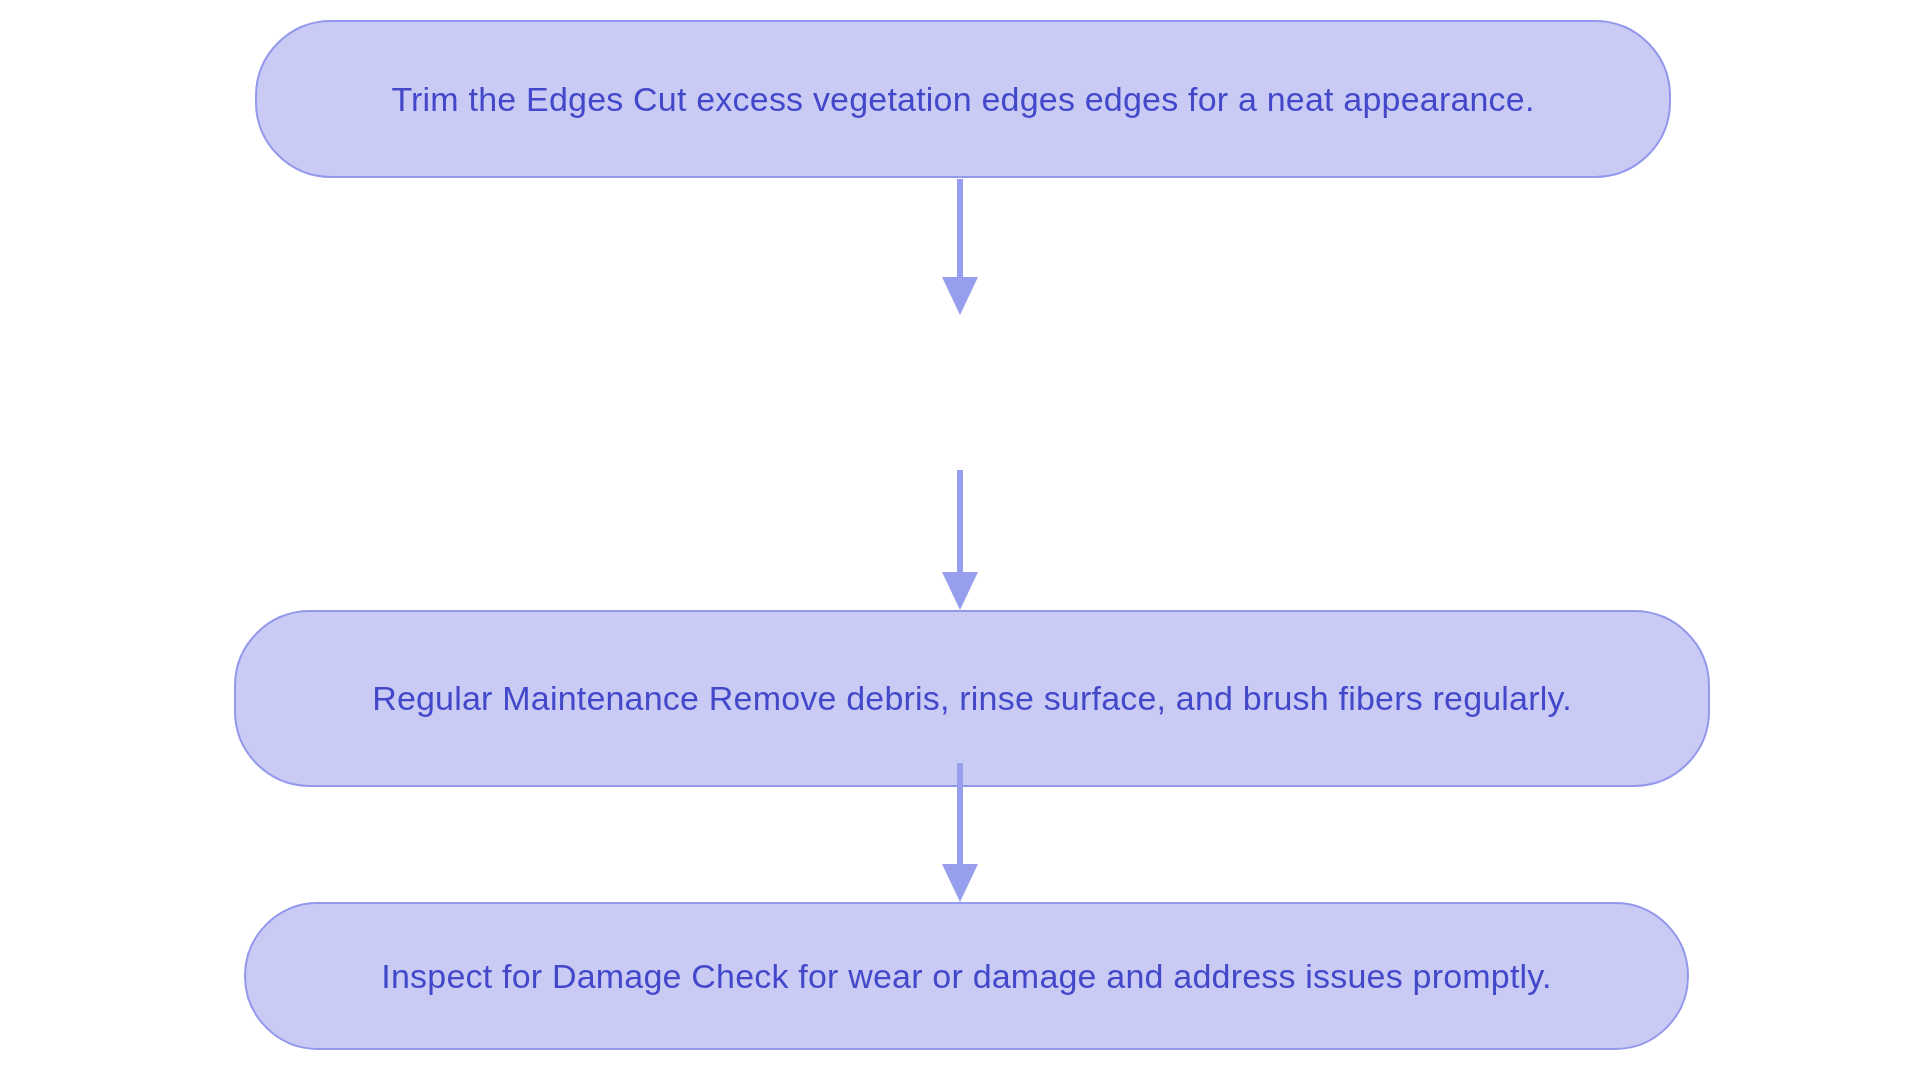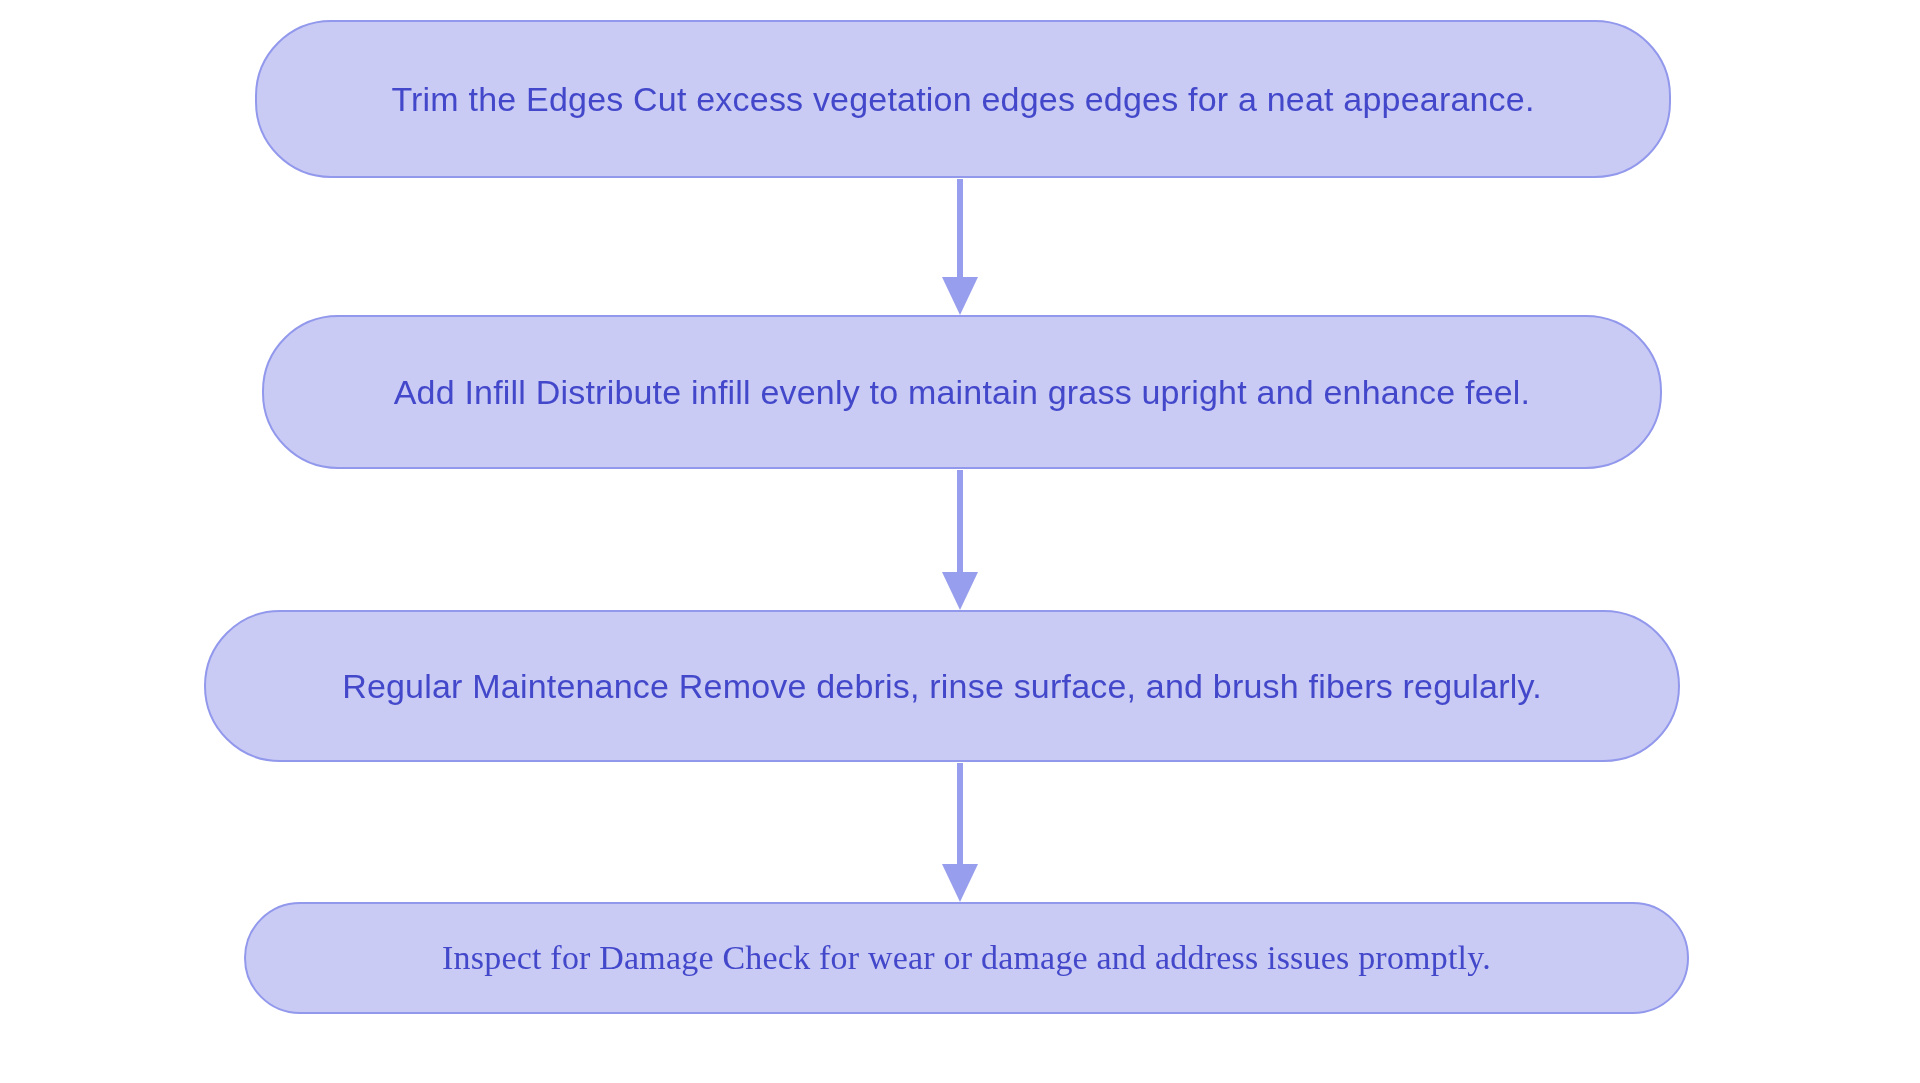--- a/index.html
+++ b/index.html
@@ -29,22 +29,22 @@
   }
   .node-label {
     color: var(--color-node_text, #4348cb);
     font-size: 34px;
     font-weight: 400;
     letter-spacing: 0.2px;
     line-height: 1.25;
   }
   .node-1 { left: 255px; top: 20px;  width: 1416px; height: 158px; }
   .node-2 { left: 262px; top: 315px; width: 1400px; height: 154px; }
-  .node-3 { left: 204px; top: 610px; width: 1476px; height: 152px; }
-  .node-4 { left: 244px; top: 902px; width: 1445px; height: 112px; font-family: Liberation Serif, serif; }
+  .node-3 { left: 234px; top: 610px; width: 1476px; height: 177px; }
+  .node-4 { left: 244px; top: 902px; width: 1445px; height: 148px; }
 
   .arrow {
     position: absolute;
     width: 36px;
     display: flex;
     flex-direction: column;
     align-items: center;
   }
   .arrow-1 { left: 942px; top: 179px; height: 136px; }
   .arrow-2 { left: 942px; top: 470px; height: 140px; }
@@ -70,23 +70,20 @@
 
   <div class="node node-1">
     <span class="node-label">Trim the Edges Cut excess vegetation edges edges for a neat appearance.</span>
   </div>
 
   <div class="arrow arrow-1">
     <div class="arrow-line"></div>
     <div class="arrow-head"></div>
   </div>
 
-  <div class="node node-2">
-    <span class="node-label">Add Infill Distribute infill evenly to maintain grass upright and enhance feel.</span>
-  </div>
 
   <div class="arrow arrow-2">
     <div class="arrow-line"></div>
     <div class="arrow-head"></div>
   </div>
 
   <div class="node node-3">
     <span class="node-label">Regular Maintenance Remove debris, rinse surface, and brush fibers regularly.</span>
   </div>
 

